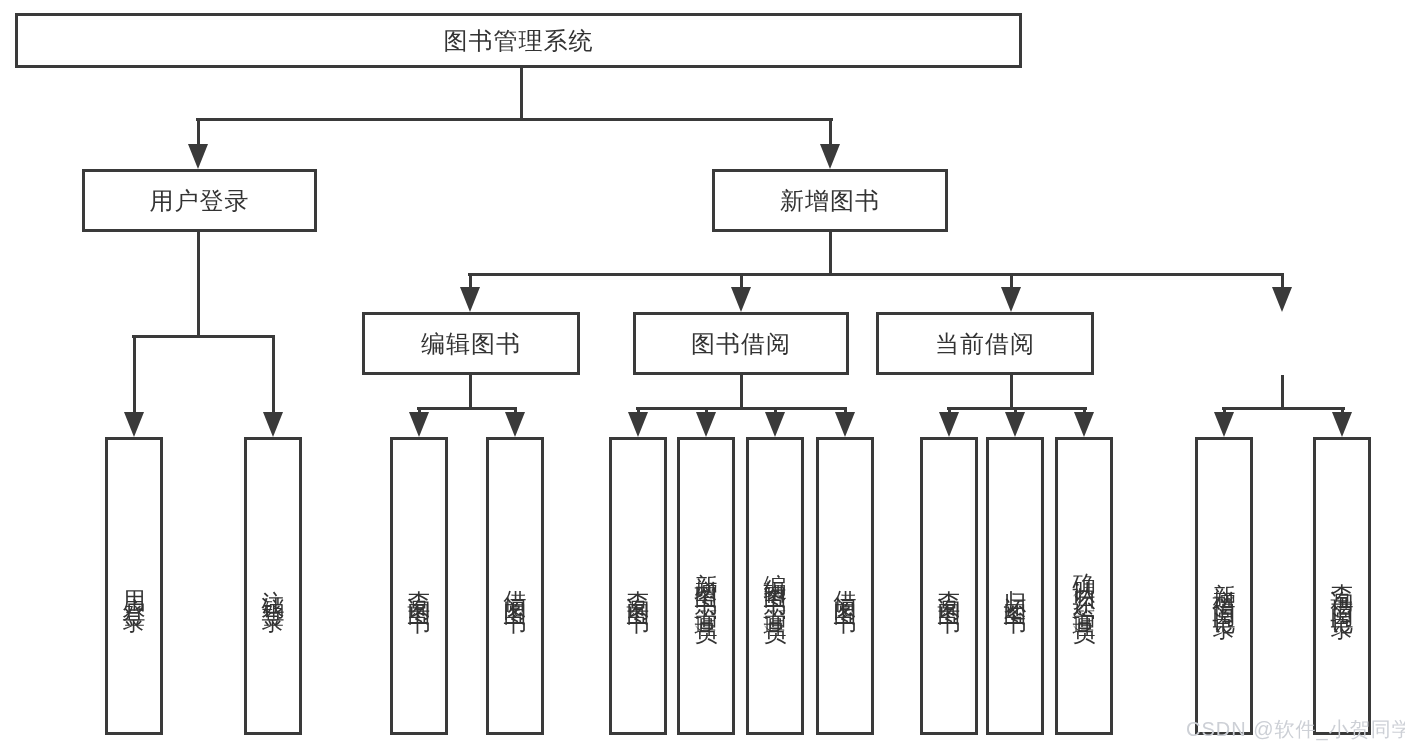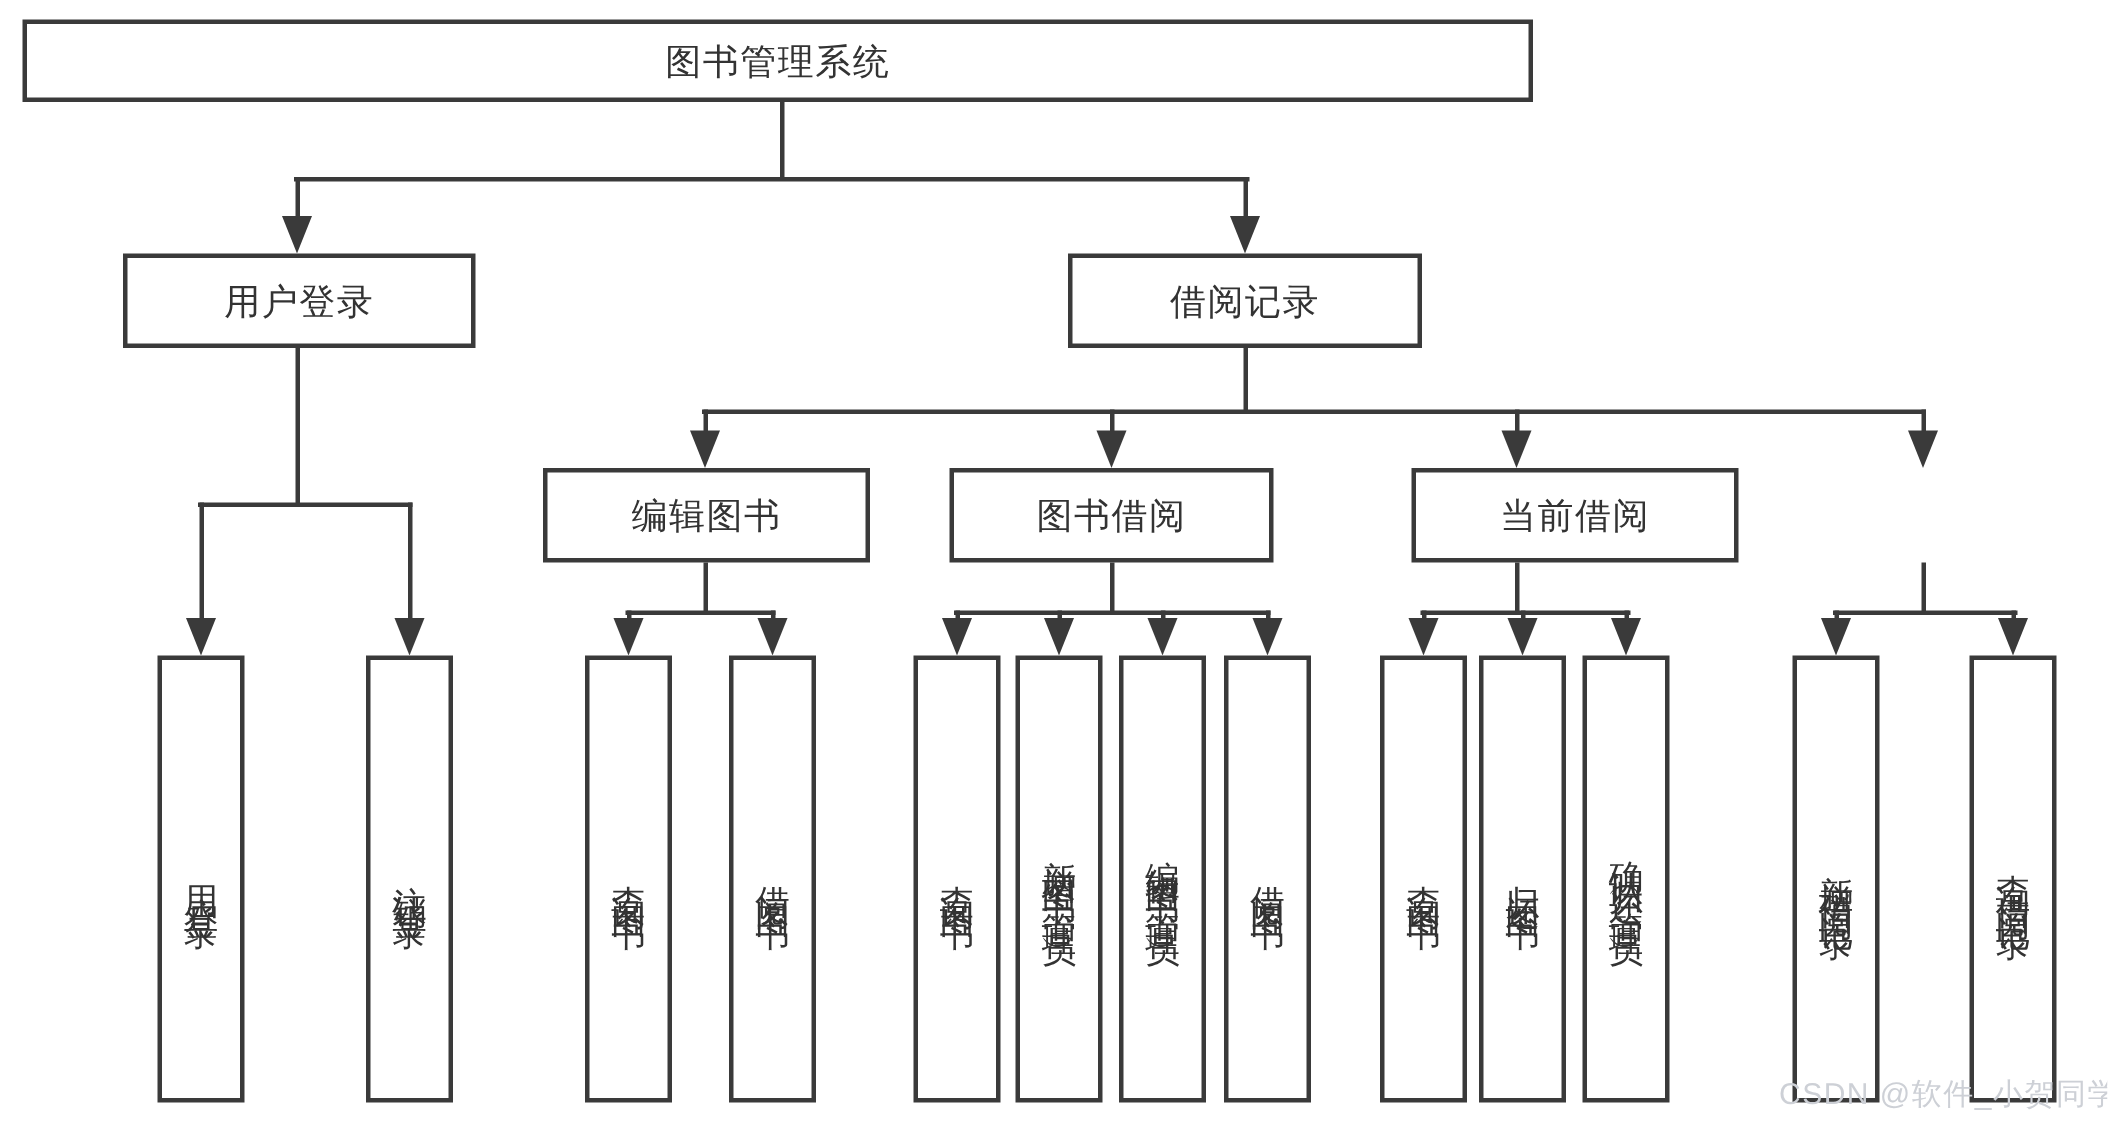--- a/index.html
+++ b/index.html
@@ -71,21 +71,21 @@
   <div class="box" style="left:15px;top:13px;width:1007px;height:55px;">图书管理系统</div>
 
   <div class="vl" style="left:520px;top:68px;height:52px;"></div>
   <div class="hl" style="left:196px;top:118px;width:637px;"></div>
   <div class="vl" style="left:197px;top:118px;height:30px;"></div>
   <div class="ah" style="left:188px;top:144px;"></div>
   <div class="vl" style="left:829px;top:118px;height:30px;"></div>
   <div class="ah" style="left:820px;top:144px;"></div>
 
   <div class="box" style="left:82px;top:169px;width:235px;height:63px;">用户登录</div>
-  <div class="box" style="left:712px;top:169px;width:236px;height:63px;">借阅记录</div>
+  <div class="box" style="left:712px;top:169px;width:236px;height:63px;">新增图书</div>
 
   <div class="vl" style="left:197px;top:232px;height:105px;"></div>
   <div class="hl" style="left:132px;top:335px;width:143px;"></div>
   <div class="vl" style="left:133px;top:335px;height:80px;"></div>
   <div class="ah" style="left:124px;top:412px;"></div>
   <div class="vl" style="left:272px;top:335px;height:80px;"></div>
   <div class="ah" style="left:263px;top:412px;"></div>
 
   <div class="vl" style="left:829px;top:232px;height:43px;"></div>
   <div class="hl" style="left:468px;top:273px;width:816px;"></div>
@@ -93,21 +93,21 @@
   <div class="ah" style="left:460px;top:287px;"></div>
   <div class="vl" style="left:740px;top:273px;height:18px;"></div>
   <div class="ah" style="left:731px;top:287px;"></div>
   <div class="vl" style="left:1010px;top:273px;height:18px;"></div>
   <div class="ah" style="left:1001px;top:287px;"></div>
   <div class="vl" style="left:1281px;top:273px;height:18px;"></div>
   <div class="ah" style="left:1272px;top:287px;"></div>
 
   <div class="box" style="left:362px;top:312px;width:218px;height:63px;">编辑图书</div>
   <div class="box" style="left:633px;top:312px;width:216px;height:63px;">图书借阅</div>
-  <div class="box" style="left:941px;top:312px;width:218px;height:63px;">当前借阅</div>
+  <div class="box" style="left:876px;top:312px;width:218px;height:63px;">当前借阅</div>
 
   <div class="vl" style="left:469px;top:375px;height:34px;"></div>
   <div class="hl" style="left:417px;top:407px;width:100px;"></div>
   <div class="vl" style="left:418px;top:407px;height:10px;"></div>
   <div class="ah" style="left:409px;top:412px;"></div>
   <div class="vl" style="left:514px;top:407px;height:10px;"></div>
   <div class="ah" style="left:505px;top:412px;"></div>
 
   <div class="vl" style="left:740px;top:375px;height:34px;"></div>
   <div class="hl" style="left:636px;top:407px;width:211px;"></div>

